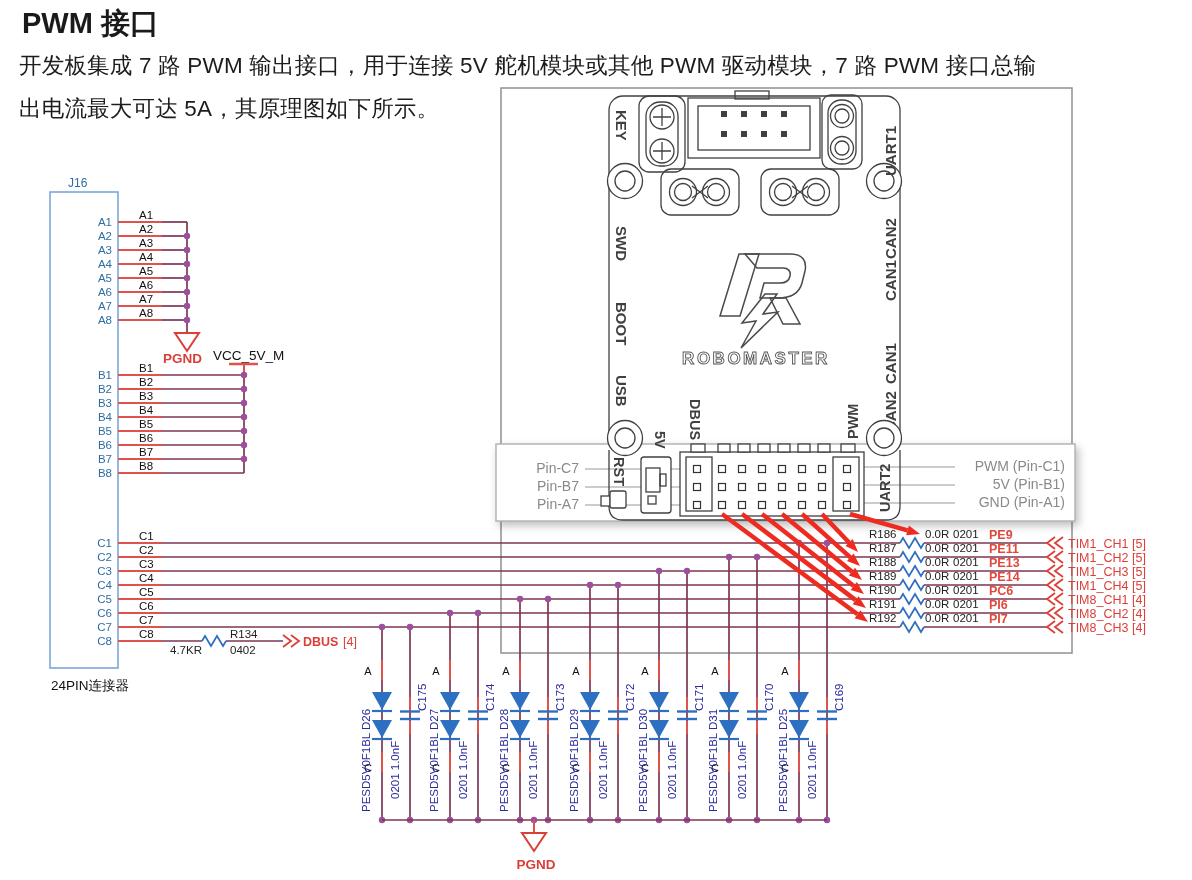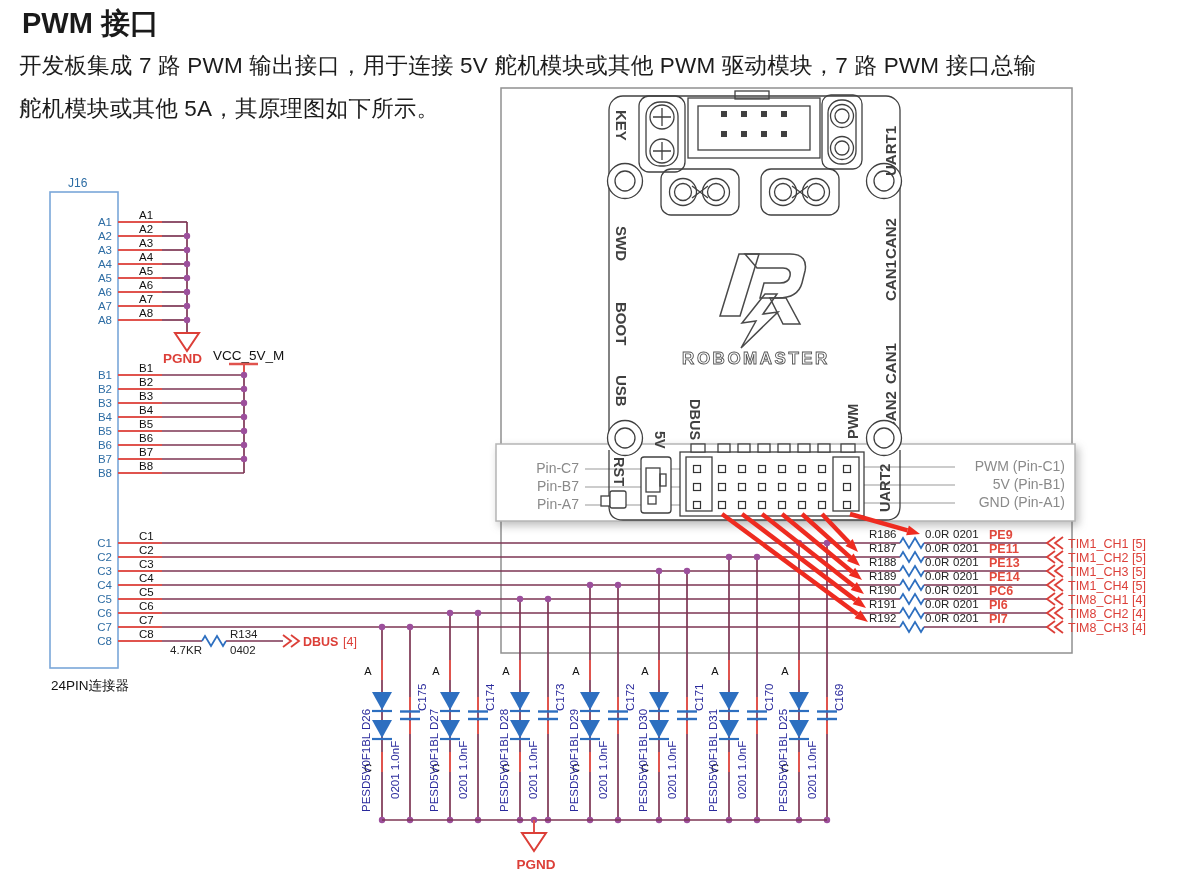--- a/index.html
+++ b/index.html
@@ -13,21 +13,21 @@
   #schematic{position:absolute;left:0;top:0;}
   .shadowed{filter:drop-shadow(3px 4px 4px rgba(70,70,70,0.35));}
   svg text{font-family:"Liberation Sans",sans-serif;}
 </style>
 </head>
 <body>
 
 <div id="page">
   <div id="doc-title">PWM 接口</div>
   <div id="body-line1" class="body-line">开发板集成 7 路 PWM 输出接口，用于连接 5V 舵机模块或其他 PWM 驱动模块，7 路 PWM 接口总输</div>
-  <div id="body-line2" class="body-line">舵机模块或其他 5A，其原理图如下所示。</div>
+  <div id="body-line2" class="body-line">出电流最大可达 5A，其原理图如下所示。</div>
 
   <svg id="schematic" width="1192" height="880" viewBox="0 0 1192 880">
 
     <g id="frame-layer">
       <rect x="489" y="88" width="571" height="565" fill="#ffffff" stroke="#909090" stroke-width="1.5"></rect>
     </g>
 
     <g id="board-layer" stroke="#404040" stroke-width="1.3" fill="none">
       <rect x="597" y="96" width="291" height="424" rx="14" fill="#fff"></rect>
 

